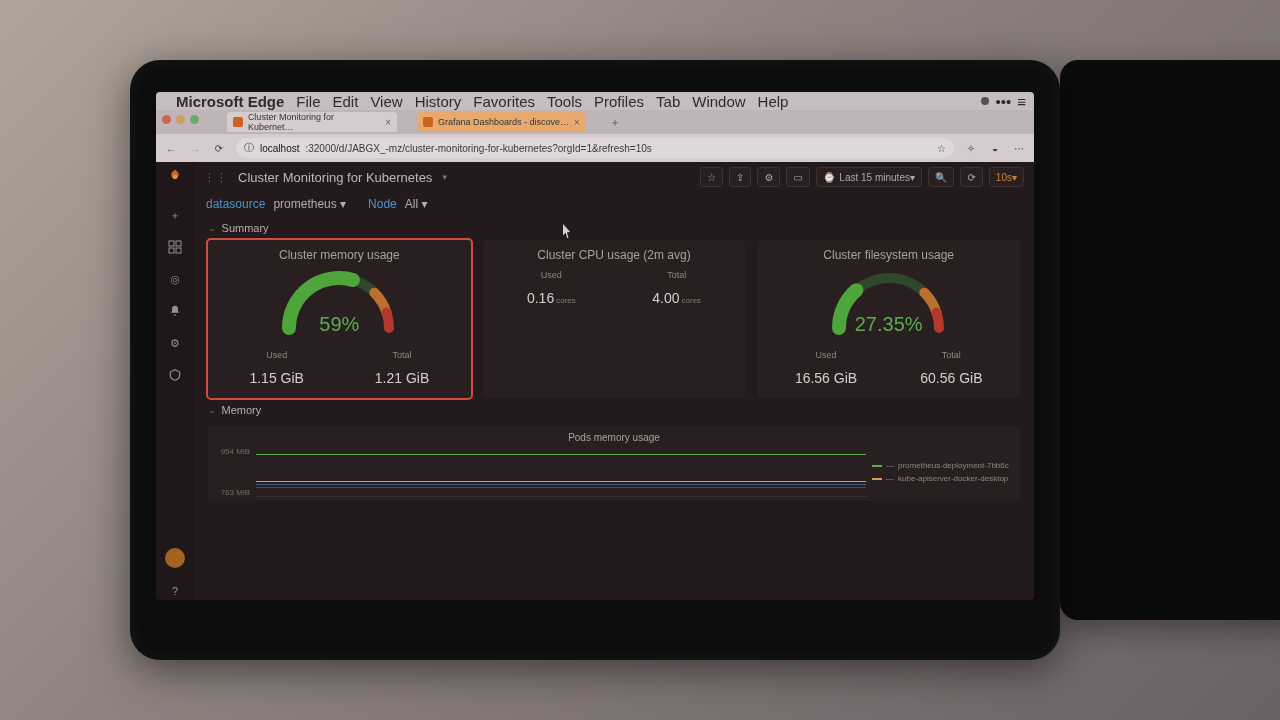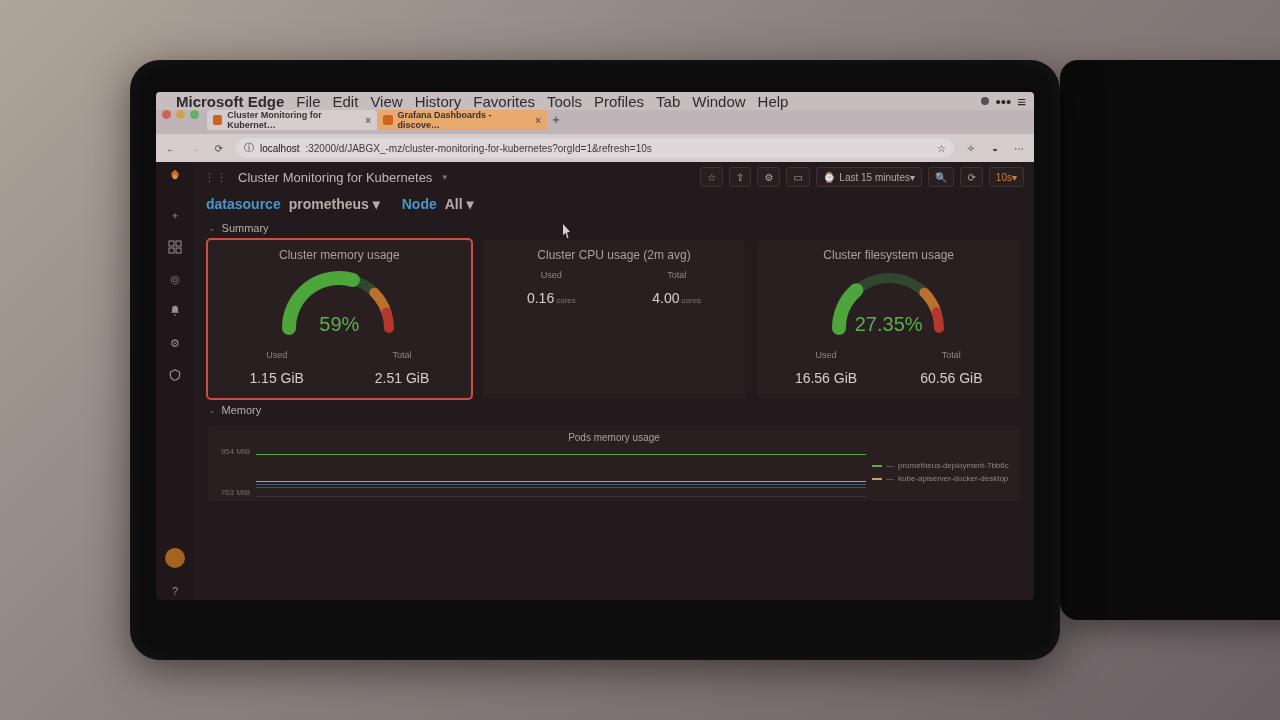--- a/index.html
+++ b/index.html
@@ -12,21 +12,21 @@
   .second-monitor{position:absolute;right:-40px;top:60px;width:260px;height:560px;background:#0b0b0b;border-radius:18px;box-shadow:0 10px 30px rgba(0,0,0,.4);}
 
   
   .menubar { height:18px; background:#d6d1d0; color:#2a2a2a; display:flex; align-items:center; padding:0 8px; font-size:15px; gap:12px; }
   .menubar .apple{font-size:11px;}
   .menubar .app{font-weight:600;}
   .menubar .right{margin-left:auto; display:flex; gap:6px; align-items:center;}
   .mb-dot{width:8px;height:8px;border-radius:50%;background:#555;}
 
   
-  .tabstrip{height:24px;background:#cfc8c8;display:flex;align-items:flex-start;padding:0 6px;gap:0;font-weight:bold;}
+  .tabstrip{height:24px;background:#cfc8c8;display:flex;align-items:center;padding:0 6px;gap:20px;}
   .traffic{display:flex;gap:5px;align-items:center;margin-right:8px;margin-bottom:6px;}
   .traffic span{width:9px;height:9px;border-radius:50%;}
   .tl-r{background:#e06c5c;} .tl-y{background:#e0b15c;} .tl-g{background:#6cbf6c;}
   .tab{height:20px;background:#e7e2e1;border-radius:4px 4px 0 0;padding:0 6px;display:flex;align-items:center;gap:5px;font-size:9px;color:#333;max-width:170px;}
   .tab.inactive{background:#fdba74;}
   .tab .fav{width:10px;height:10px;border-radius:2px;background:#e06a1a;}
   .tab .x{margin-left:auto;color:#666;font-size:10px;}
   .newtab{width:18px;height:18px;display:flex;align-items:center;justify-content:center;color:#555;}
   .urlbar-row{height:28px;background:#e7e2e1;display:flex;align-items:center;padding:0 8px;gap:10px;font-size:10px;color:#444;}
   .ub-icon{width:14px;text-align:center;}
@@ -44,21 +44,21 @@
 
   .g-main{flex:1;display:flex;flex-direction:column;min-width:0;}
   .g-top{height:30px;display:flex;align-items:center;padding:0 10px;gap:10px;color:#d0c8c4;}
   .g-top .grip{letter-spacing:1px;color:#7a706c;}
   .g-top .title{font-size:13px;}
   .g-top .drop{font-size:9px;color:#8a807c;}
   .g-top-right{margin-left:auto;display:flex;align-items:center;gap:6px;}
   .tp-ic,.tp-btn{height:20px;min-width:20px;border:1px solid #3c3432;border-radius:3px;display:flex;align-items:center;justify-content:center;padding:0 6px;font-size:10px;color:#c0b6b2;background:#241d1c;}
   .tp-btn.orange{color:#e08a3e;}
 
-  .g-vars{height:24px;display:flex;align-items:center;gap:8px;padding:0 12px;font-size:14px;font-weight:bold;}
+  .g-vars{height:24px;display:flex;align-items:center;gap:8px;padding:0 12px;font-size:12px;}
   .g-vars .lbl{color:#4aa3d8;}
   .g-vars .val{color:#c7bdb9;}
   .g-vars .lbl2{color:#4aa3d8;margin-left:14px;}
 
   .row-hdr{display:flex;align-items:center;gap:6px;padding:6px 14px;color:#c8beba;font-size:11px;}
   .row-hdr .chev{font-size:9px;color:#7d736f;}
 
   .panels{display:flex;gap:12px;padding:0 14px;}
   .panel-group{flex:1;background:#241c1b;border-radius:3px;padding:8px 6px 4px 6px;display:flex;flex-direction:column;align-items:center;}
   .panel-group.hl{outline:2px solid #e2533d;outline-offset:0;}
@@ -226,21 +226,21 @@
       </svg>
       <div class="gauge-val">59%</div>
     </div>
     <div class="sub-row">
       <div class="sub">
         <div class="sl">Used</div>
         <div class="sv">1.15 GiB</div>
       </div>
       <div class="sub">
         <div class="sl">Total</div>
-        <div class="sv">2.51 GiB</div>
+        <div class="sv">1.21 GiB</div>
       </div>
     </div>
             </div>
             <div class="panel-group">
     <div class="panel-title">Cluster CPU usage (2m avg)</div>
     <div class="sub-row">
       <div class="sub">
         <div class="sl">Used</div>
         <div class="sv">0.16<span class="unit">cores</span></div>
       </div>

